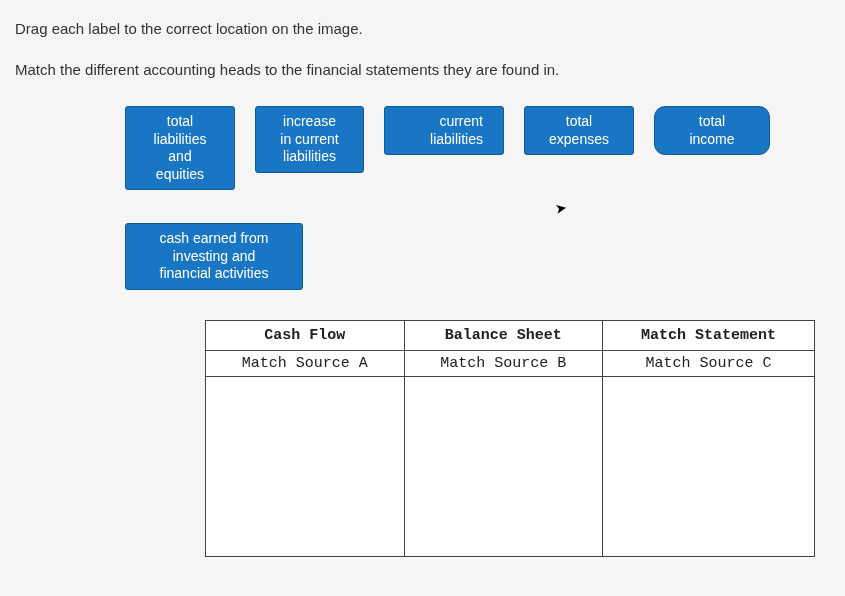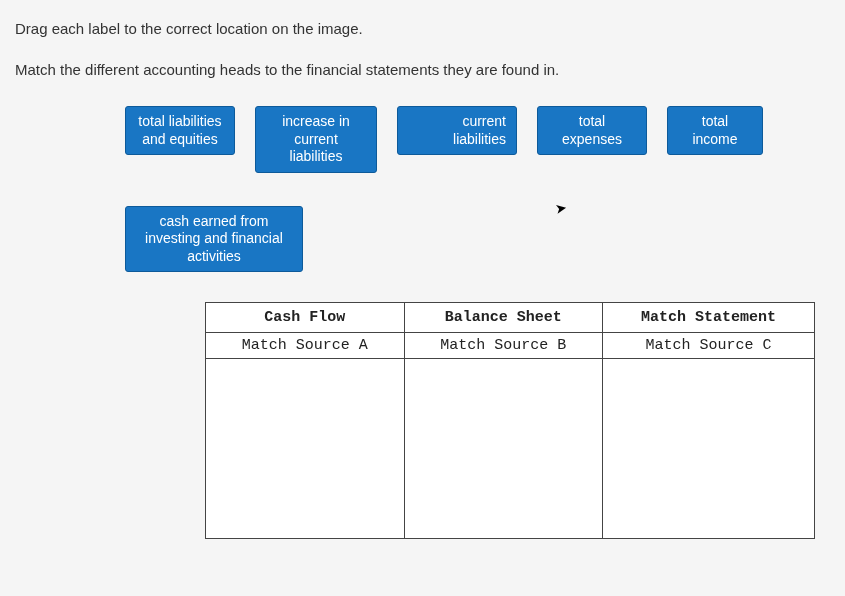--- a/index.html
+++ b/index.html
@@ -34,35 +34,35 @@
       display: flex;
       gap: 20px;
       margin-bottom: 18px;
       align-items: flex-start;
     }
     .draggable-label {
       background: #1976c4;
       color: #fff;
       border: 1px solid #0d5a9a;
       border-radius: 3px;
-      padding: 6px 10px;
+      padding: 6px 20px;
       font-size: 14px;
       text-align: center;
       cursor: move;
       display: flex;
       align-items: center;
       justify-content: center;
       line-height: 1.25;
       min-height: 34px;
     }
     .lbl-1 { width: 110px; }
-    .lbl-2 { width: 122px; }
+    .lbl-2 { width: 109px; }
     .lbl-3 { width: 120px; text-align: right; }
     .lbl-4 { width: 110px; }
-    .lbl-5 { width: 96px; }
+    .lbl-5 { width: 116px; border-radius: 11px; }
     .lbl-6 { width: 178px; margin-top: 15px; }
     .table-wrap {
       padding-left: 190px;
     }
     table.match-table {
       border-collapse: collapse;
       width: 610px;
       background: #fff;
       font-family: Liberation Mono, monospace;
     }

